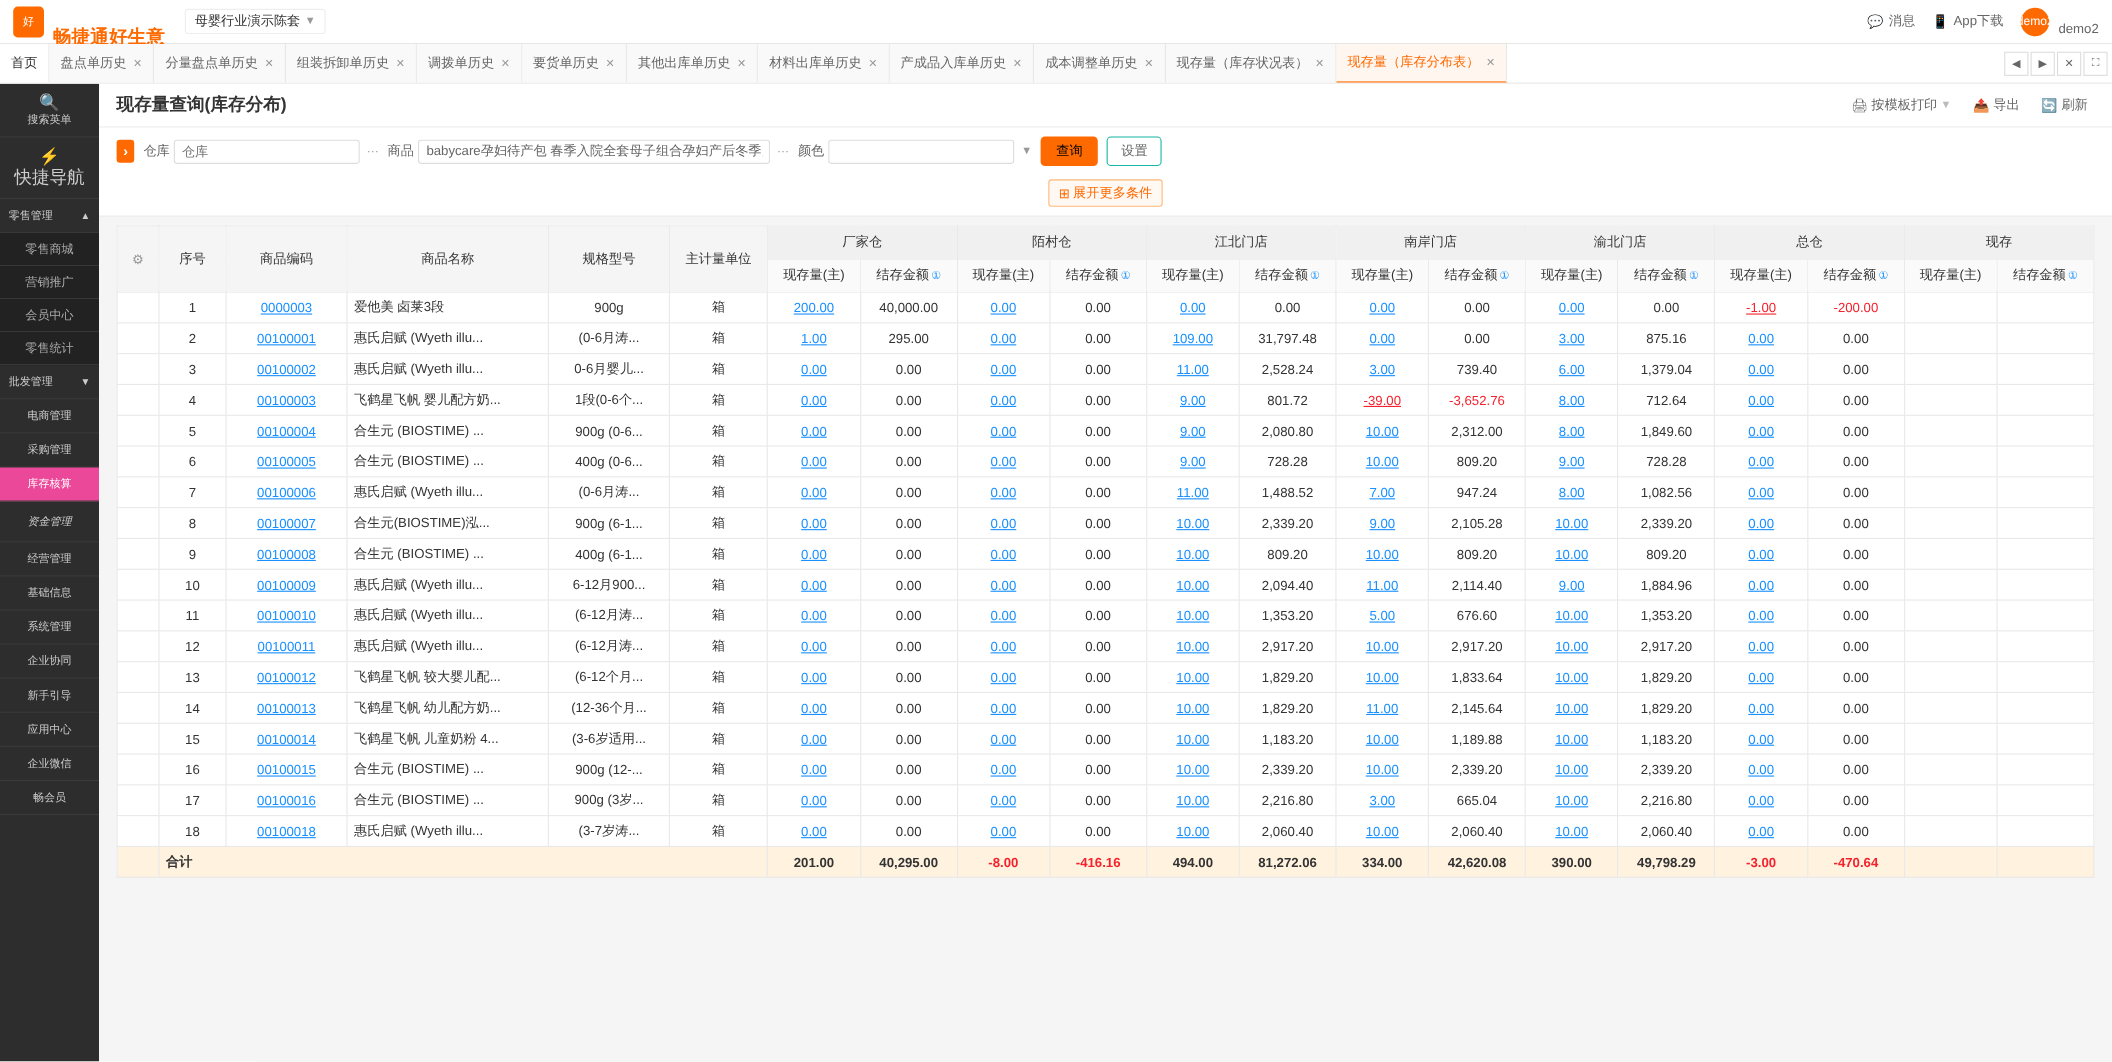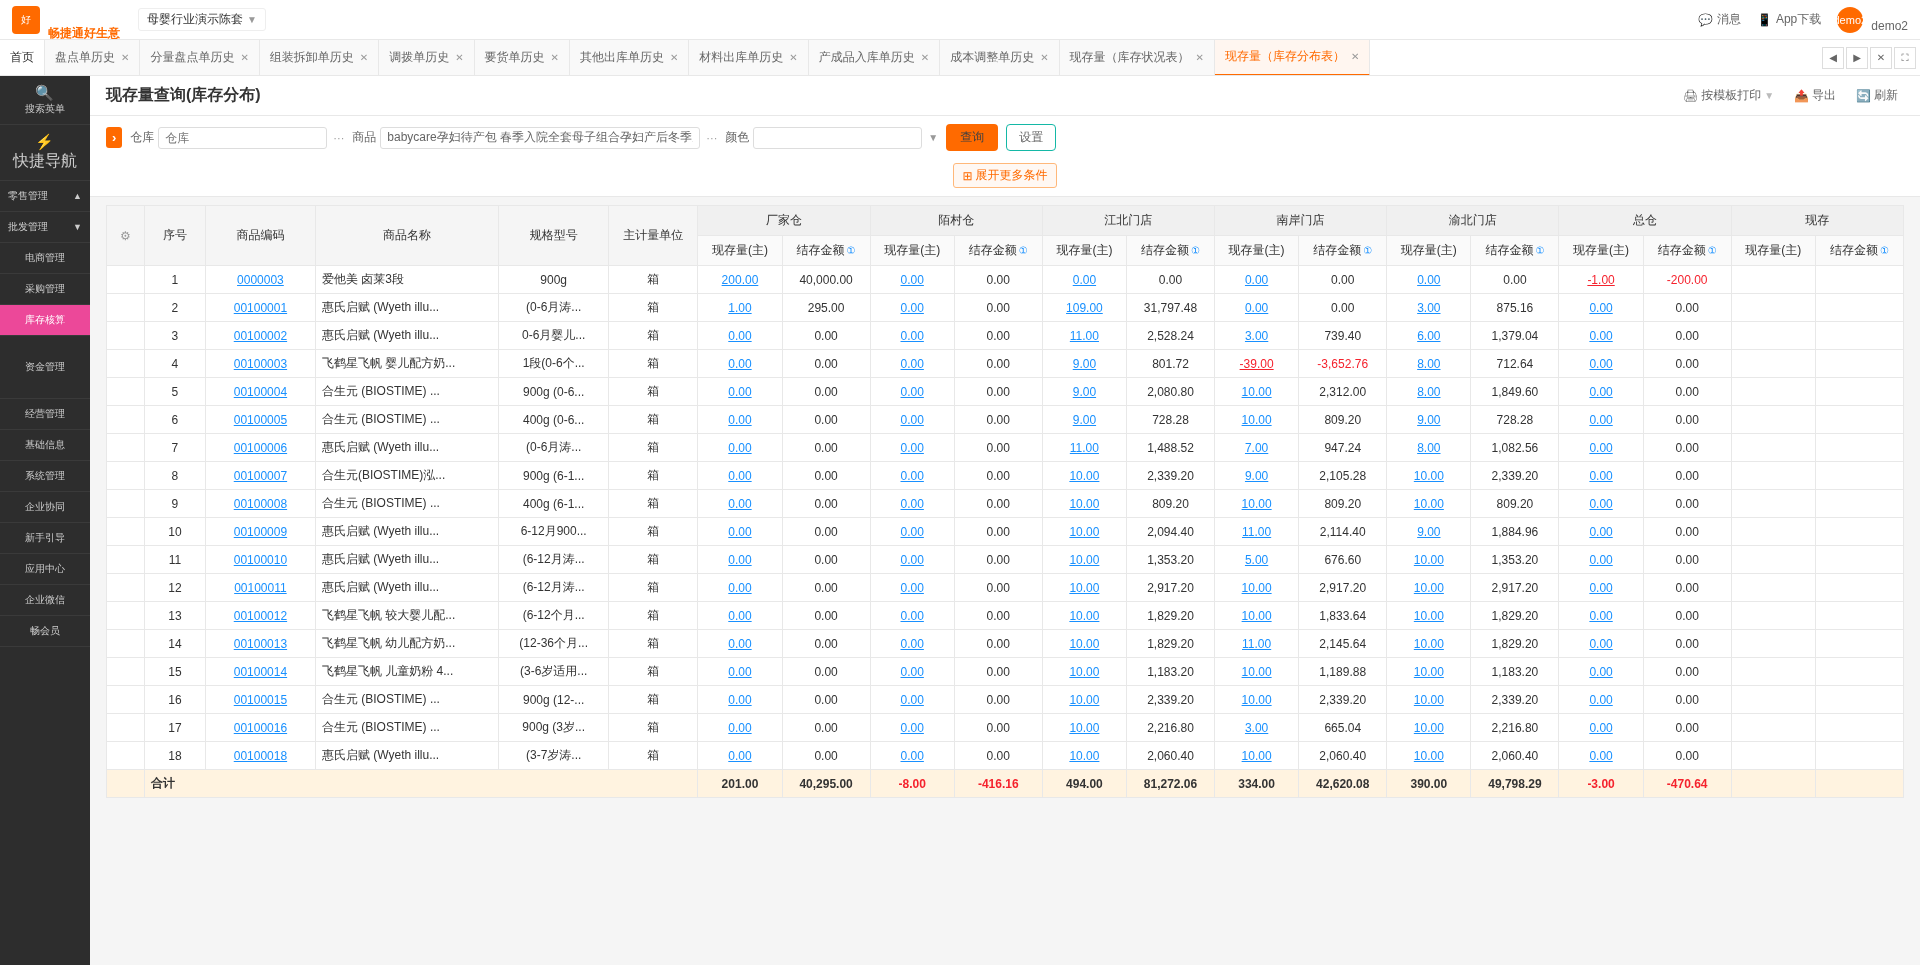--- a/index.html
+++ b/index.html
@@ -42,21 +42,21 @@
     .page-actions { display: flex; align-items: center; gap: 8px; }
     .btn-action { display: flex; align-items: center; gap: 3px; color: #666; font-size: 12px; cursor: pointer; padding: 3px 6px; border-radius: 3px; }
 
     
     .filter-bar { background: #fff; padding: 8px 16px; border-bottom: 1px solid #e8e8e8; display: flex; align-items: center; gap: 8px; flex-wrap: wrap; }
     .filter-item { display: flex; align-items: center; gap: 4px; }
     .filter-label { color: #666; font-size: 12px; white-space: nowrap; }
     .filter-input { border: 1px solid #ddd; border-radius: 3px; padding: 3px 6px; font-size: 12px; color: #333; background: #fff; min-width: 80px; }
     .filter-input-wide { min-width: 320px; color: #666; }
 
-    .btn-orange { background: #ff6a00; color: #404040; border: none; border-radius: 4px; padding: 5px 14px; cursor: pointer; font-size: 12px; font-weight: 500; }
+    .btn-orange { background: #ff6a00; color: #000000; border: none; border-radius: 4px; padding: 5px 14px; cursor: pointer; font-size: 12px; font-weight: 500; }
     .btn-white { background: #fff; color: #666; border: 1px solid #14b8a6; border-radius: 4px; padding: 4px 12px; cursor: pointer; font-size: 12px; }
     .btn-expand { background: #fff8f3; border: 1px solid #ffb87a; color: #ff6a00; border-radius: 3px; padding: 3px 8px; cursor: pointer; font-size: 12px; display: flex; align-items: center; }
 
     
     .table-container { flex: 1; overflow: auto; padding: 8px 16px 0 16px; }
     .data-table { width: 100%; border-collapse: collapse; font-size: 12px; background: #fff; }
     .data-table thead tr th { background: #f5f5f5; border: 1px solid #e8e8e8; padding: 6px 6px; text-align: center; white-space: nowrap; font-weight: 500; color: #333; position: sticky; top: 0; z-index: 2; }
     .data-table thead tr.subheader th { background: #fafafa; text-align: center; }
     .data-table tbody tr td { border: 1px solid #e8e8e8; padding: 5px 6px; text-align: center; white-space: nowrap; color: #333; }
     .data-table tbody tr.summary td { background: #fff3e0; font-weight: bold; }
@@ -72,21 +72,21 @@
     ::-webkit-scrollbar-track { background: #f1f1f1; }
     ::-webkit-scrollbar-thumb { background: #ccc; border-radius: 3px; }
   </style>
 </head>
 <body>
 
 <div class="top-bar">
   <div class="top-bar-left">
     <div class="logo-icon">好</div>
     <div style="display:flex;flex-direction:column;line-height:1.1;">
-      <span style="font-size:12px;color:#ff6a00;font-weight:bold;margin-top:40px;">畅捷通好生意</span>
+      <span style="font-size:17px;color:#ff6a00;font-weight:bold;margin-top:40px;">畅捷通好生意</span>
       <span style="font-size:10px;color:#999;">标版</span>
     </div>
     <div style="margin-left:10px;display:flex;align-items:center;gap:4px;border:1px solid #eee;border-radius:3px;padding:2px 8px;background:#fff;">
       <span style="font-size:12px;color:#333;">母婴行业演示陈套</span>
       <span style="color:#999;font-size:10px;">▼</span>
     </div>
   </div>
   <div class="top-bar-right">
     <span>
       <span>💬</span>
@@ -134,34 +134,40 @@
       <div style="font-size:10px;">搜索英单</div>
     </div>
     <div class="sidebar-item" style="padding:8px 4px;">
       <div style="font-size:15px;">⚡</div>
       <div style="font-size:16px;">快捷导航</div>
     </div>
     <div class="sidebar-item" style="display:flex;align-items:center;justify-content:space-between;padding:8px 8px;">
       <span style="font-size:10px;">零售管理</span>
       <span style="font-size:9px;">▲</span>
     </div>
+    <div class="sidebar-submenu">
+      <div class="sidebar-item" style="padding:7px 10px;font-size:11px;color:#aaa;background:#222;">零售商城</div>
+      <div class="sidebar-item" style="padding:7px 10px;font-size:11px;color:#aaa;background:#222;">营销推广</div>
+      <div class="sidebar-item" style="padding:7px 10px;font-size:11px;color:#aaa;background:#222;">会员中心</div>
+      <div class="sidebar-item" style="padding:7px 10px;font-size:11px;color:#aaa;background:#222;">零售统计</div>
+    </div>
     <div class="sidebar-item" style="display:flex;align-items:center;justify-content:space-between;padding:8px 8px;">
       <span style="font-size:10px;">批发管理</span>
       <span style="font-size:9px;">▼</span>
     </div>
     <div class="sidebar-item" style="padding:8px 4px;">
       <div style="font-size:10px;">电商管理</div>
     </div>
     <div class="sidebar-item" style="padding:8px 4px;">
       <div style="font-size:10px;">采购管理</div>
     </div>
     <div class="sidebar-item active" style="padding:8px 4px;">
       <div style="font-size:10px;">库存核算</div>
     </div>
-    <div class="sidebar-item" style="padding:24px 4px;">
+    <div class="sidebar-item" style="padding:11px 4px;font-style:italic;">
       <div style="font-size:10px;">资金管理</div>
     </div>
     <div class="sidebar-item" style="padding:8px 4px;">
       <div style="font-size:10px;">经营管理</div>
     </div>
     <div class="sidebar-item" style="padding:8px 4px;">
       <div style="font-size:10px;">基础信息</div>
     </div>
     <div class="sidebar-item" style="padding:8px 12px;">
       <div style="font-size:10px;">系统管理</div>

